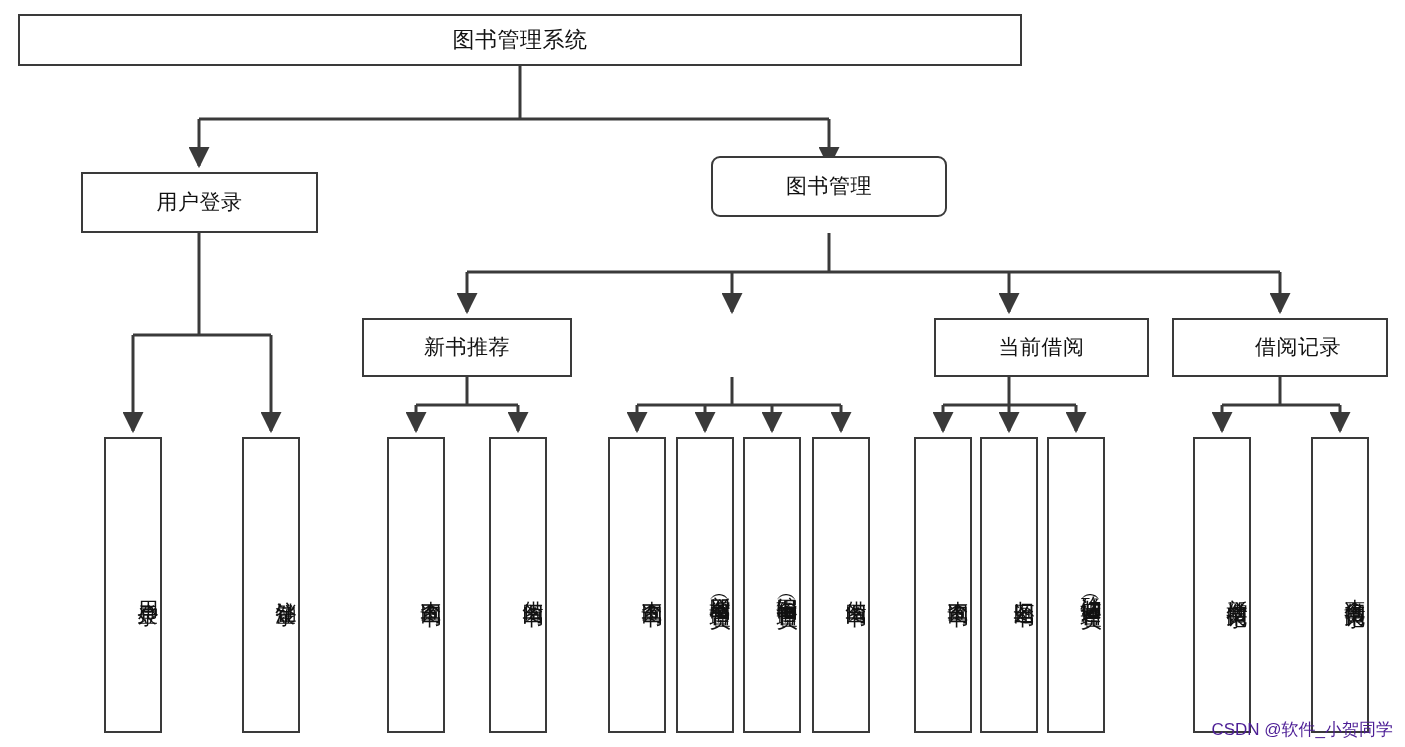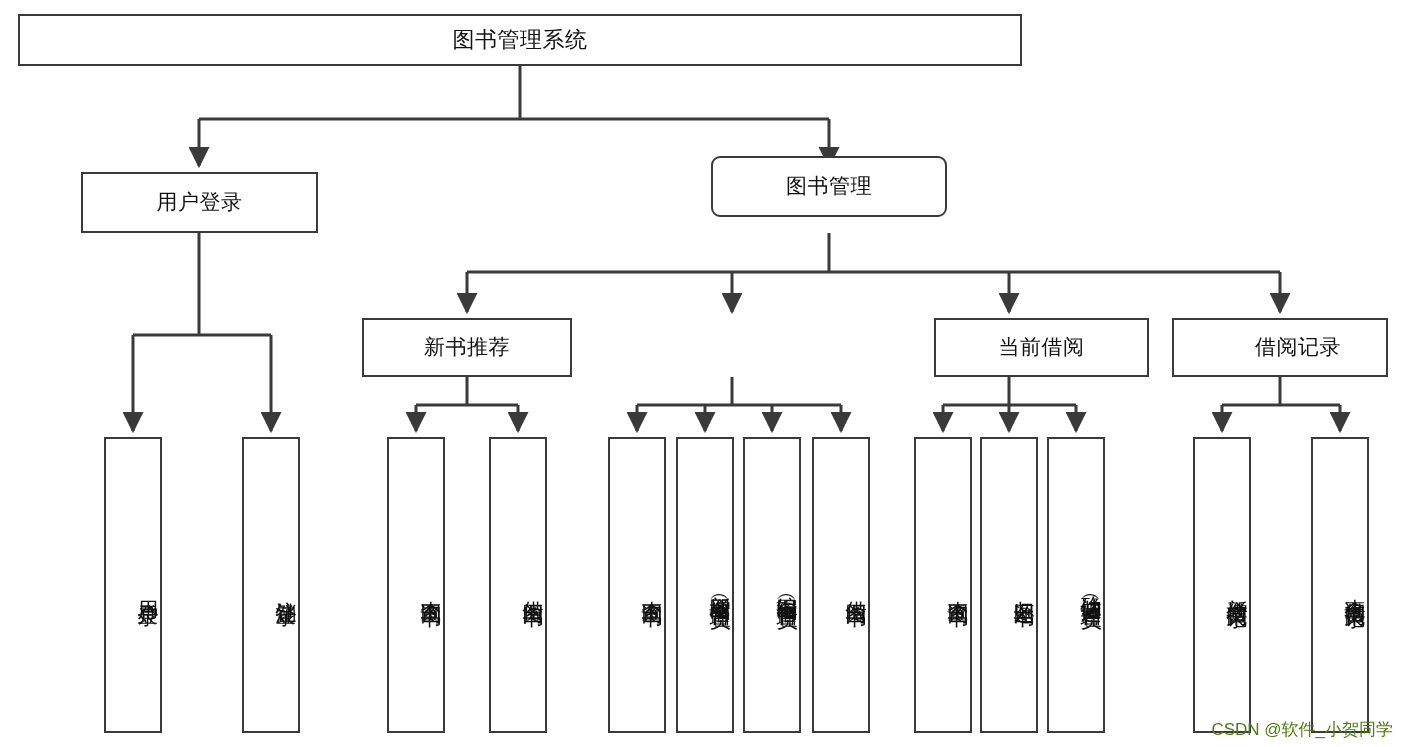--- a/index.html
+++ b/index.html
@@ -50,21 +50,21 @@
     justify-content: center;
   }
   .node.root {
     font-size: 22px;
   }
   .watermark {
     position: absolute;
     right: 12px;
     bottom: 6px;
     font-size: 17px;
-    color: #4d7c0f;
+    color: #4c1d95;
     white-space: nowrap;
     user-select: none;
   }
 </style>
 </head>
 <body>
 
 <div id="canvas">
 
   <svg id="edges" viewBox="0 0 1405 747" width="1405" height="747" xmlns="http://www.w3.org/2000/svg">

